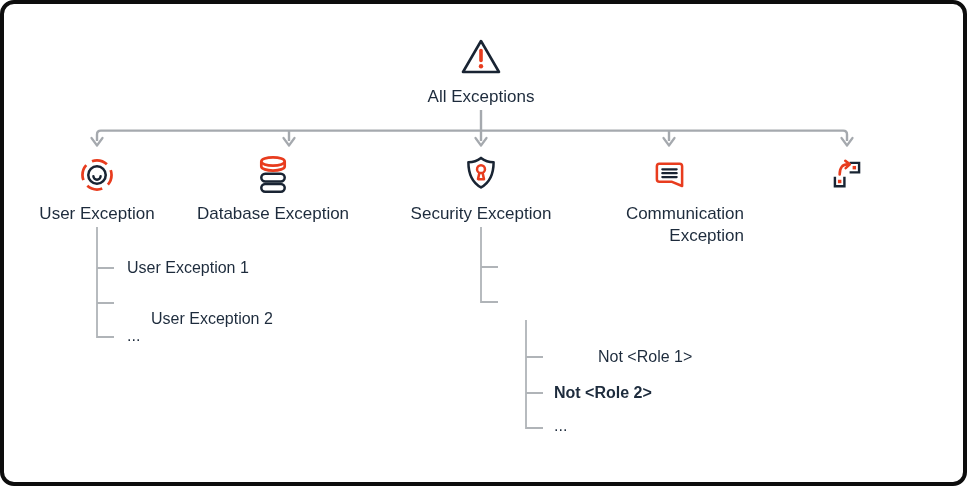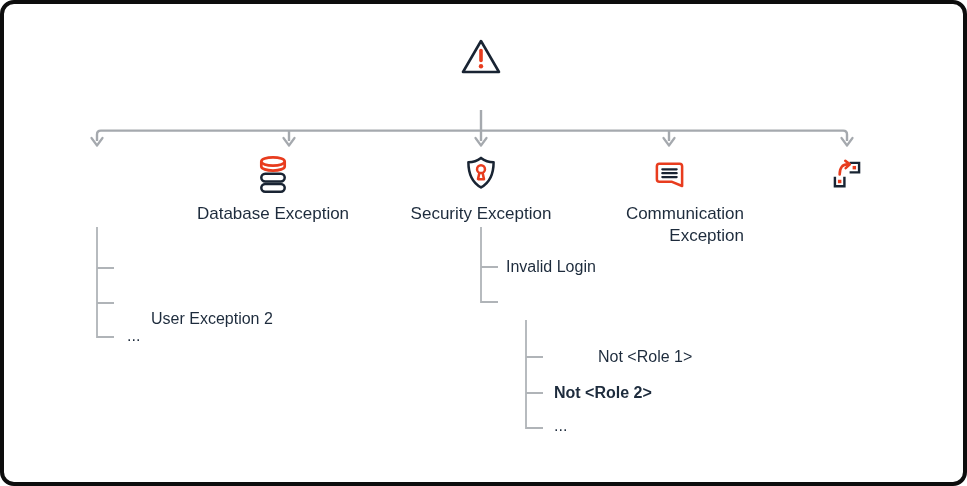--- a/index.html
+++ b/index.html
@@ -84,22 +84,33 @@
   </svg>
 
   <div class="node root-node" style="left:396px; top:36px; width:170px;">
     <div class="icon-box">
       <svg width="44" height="40" viewBox="0 0 44 40">
         <path d="M22 4 L40 35 H4 Z" fill="none" stroke="#192433" stroke-width="2.6" stroke-linejoin="round"></path>
         <line x1="22" y1="13.5" x2="22" y2="23.5" stroke="#E83C1E" stroke-width="3.6" stroke-linecap="round"></line>
         <circle cx="22" cy="29.3" r="2.2" fill="#E83C1E"></circle>
       </svg>
     </div>
+    <div class="node-label">All Exceptions</div>
   </div>
 
+  <div class="node" style="left:12px; top:150px; width:170px;">
+    <div class="icon-box">
+      <svg width="40" height="40" viewBox="0 0 44 44">
+        <circle cx="22" cy="22" r="16" fill="none" stroke="#E83C1E" stroke-width="3" stroke-dasharray="17.5 7.6" stroke-dashoffset="6"></circle>
+        <circle cx="22" cy="22" r="9.6" fill="none" stroke="#192433" stroke-width="2.8"></circle>
+        <path d="M18 23.2 A 4 4 0 0 0 26 23.2" fill="none" stroke="#192433" stroke-width="2.6" stroke-linecap="round"></path>
+      </svg>
+    </div>
+    <div class="node-label">User Exception</div>
+  </div>
 
   <div class="node" style="left:188px; top:150px; width:170px;">
     <div class="icon-box">
       <svg width="36" height="42" viewBox="0 0 40 46">
         <ellipse cx="20" cy="8" rx="13" ry="4.6" fill="none" stroke="#E83C1E" stroke-width="3"></ellipse>
         <path d="M7 8 V 13.5 A 13 4.6 0 0 0 33 13.5 V 8" fill="none" stroke="#E83C1E" stroke-width="3"></path>
         <rect x="7" y="21.5" width="26" height="8.6" rx="4.3" fill="none" stroke="#192433" stroke-width="2.8"></rect>
         <rect x="7" y="33" width="26" height="8.6" rx="4.3" fill="none" stroke="#192433" stroke-width="2.8"></rect>
       </svg>
     </div>
@@ -133,23 +144,23 @@
         <path d="M8 24 V 35 H 19 V 24" fill="none" stroke="#192433" stroke-width="2.8"></path>
         <rect x="11.5" y="27.5" width="4" height="4" fill="#E83C1E"></rect>
         <path d="M25 8 H 36 V 19 H 25" fill="none" stroke="#192433" stroke-width="2.8"></path>
         <rect x="28.5" y="11.5" width="4" height="4" fill="#E83C1E"></rect>
         <path d="M13.5 21.5 C 13.5 13 17 9.7 22.5 9.7" fill="none" stroke="#E83C1E" stroke-width="3" stroke-linecap="round"></path>
         <path d="M20 5.5 L 25.3 9.7 L 20.5 14" fill="none" stroke="#E83C1E" stroke-width="3" stroke-linecap="round" stroke-linejoin="round"></path>
       </svg>
     </div>
   </div>
 
+  <div class="leaf" style="left:127px; top:257px;">User Exception 1</div>
   <div class="leaf" style="left:127px; top:308px;margin-left:24px;">User Exception 2</div>
   <div class="leaf" style="left:127px; top:325px;">...</div>
 
-  <div class="leaf" style="left:506px; top:256px;">Invalid Login</div>
 
   <div class="leaf" style="left:554px; top:346px;margin-left:44px;">Not &lt;Role 1&gt;</div>
   <div class="leaf" style="left:554px; top:382px;font-weight:bold;">Not &lt;Role 2&gt;</div>
   <div class="leaf" style="left:554px; top:415px;">...</div>
 
   <div class="frame"></div>
 </div>
 
 </body></html>

